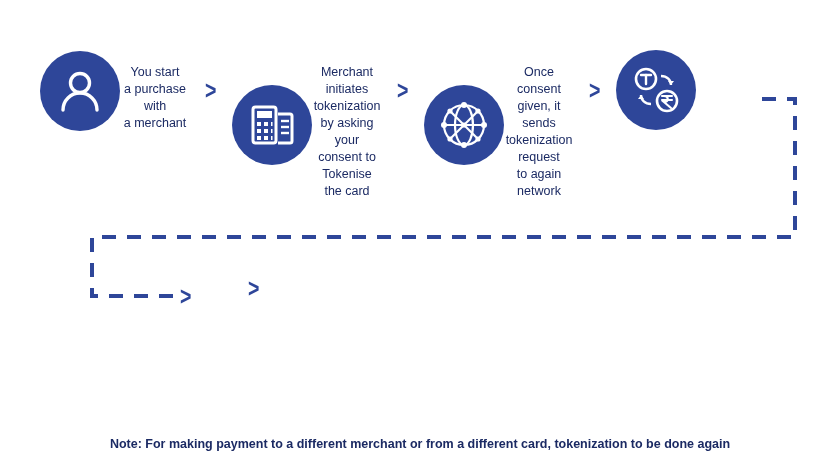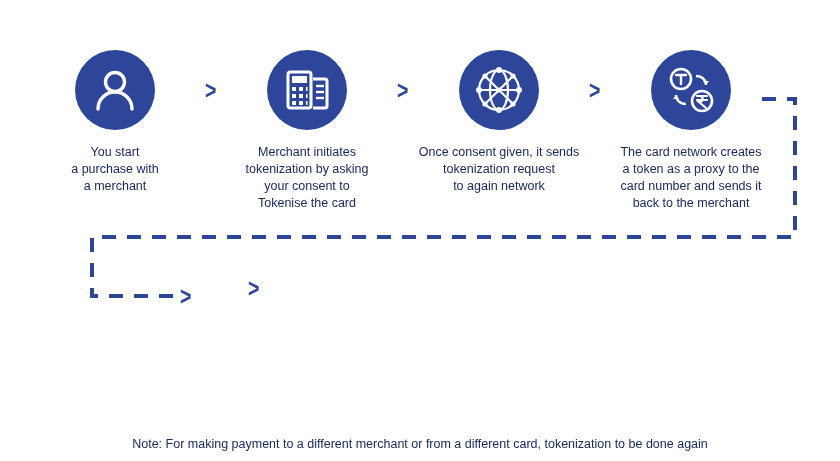--- a/index.html
+++ b/index.html
@@ -31,21 +31,21 @@
     position: absolute;
     display: flex;
     align-items: flex-start;
   }
   .row1 { left: 40px; top: 50px; }
   .row2 { left: 233px; top: 248px; }
 
   .node {
     width: 150px;
     display: flex;
-    flex-direction: column;
+    flex-direction: row;
     align-items: center;
   }
   .circle {
     width: 80px;
     height: 80px;
     border-radius: 50%;
     background: #2e4699;
     display: flex;
     align-items: center;
     justify-content: center;
@@ -92,20 +92,21 @@
     line-height: 1;
   }
   .note {
     position: absolute;
     left: 0;
     top: 437px;
     width: 840px;
     text-align: center;
     font-size: 12.5px;
     color: #1b2a63;
+    font-weight: bold;
   }
   svg.glyph { display: block; }
 </style>
 </head>
 <body>
 
 <div class="canvas">
 
   <svg class="dashed-layer" viewBox="0 0 840 461">
     <polyline points="762,99 795,99 795,237 92,237 92,296 176,296" fill="none" stroke="#2e4699" stroke-width="4" stroke-dasharray="14 11" stroke-linecap="butt"></polyline>
@@ -211,24 +212,20 @@
             <line x1="32" y1="36" x2="42" y2="36"></line>
             <path d="M34 32c5 0 5 6 0 6l7 6"></path>
           </g>
 
           <path d="M31 12c6 0 10 4 10 9" fill="none" stroke="#ffffff" stroke-width="2.4"></path>
           <path d="M41 21l-3-4h6z" fill="#ffffff"></path>
           <path d="M21 40c-6 0-10-4-10-9" fill="none" stroke="#ffffff" stroke-width="2.4"></path>
           <path d="M11 31l3 4h-6z" fill="#ffffff"></path>
         </svg>
       </div>
-      <div class="node-caption">The card network creates
-a token as a proxy to the
-card number and sends it
-back to the merchant</div>
     </div>
 
   </div>
 
   <div class="row row2">
 
 
     <div class="arrow">
         <span>&gt;</span>
       </div>

